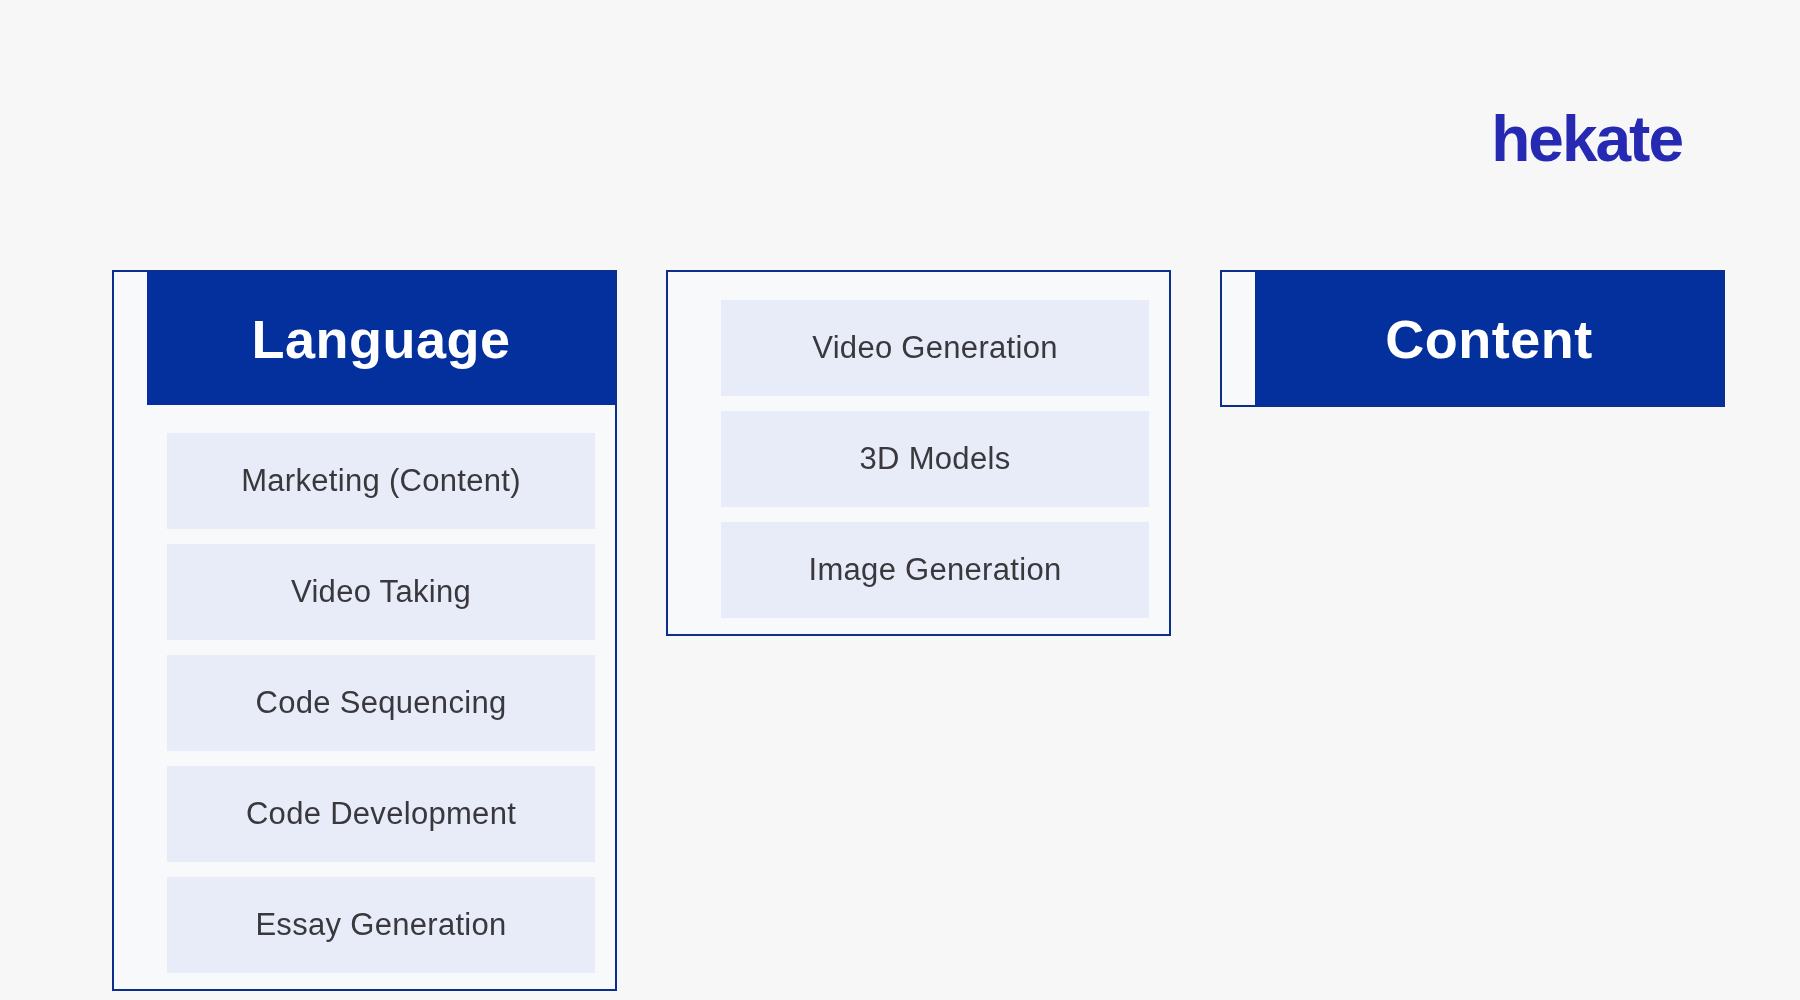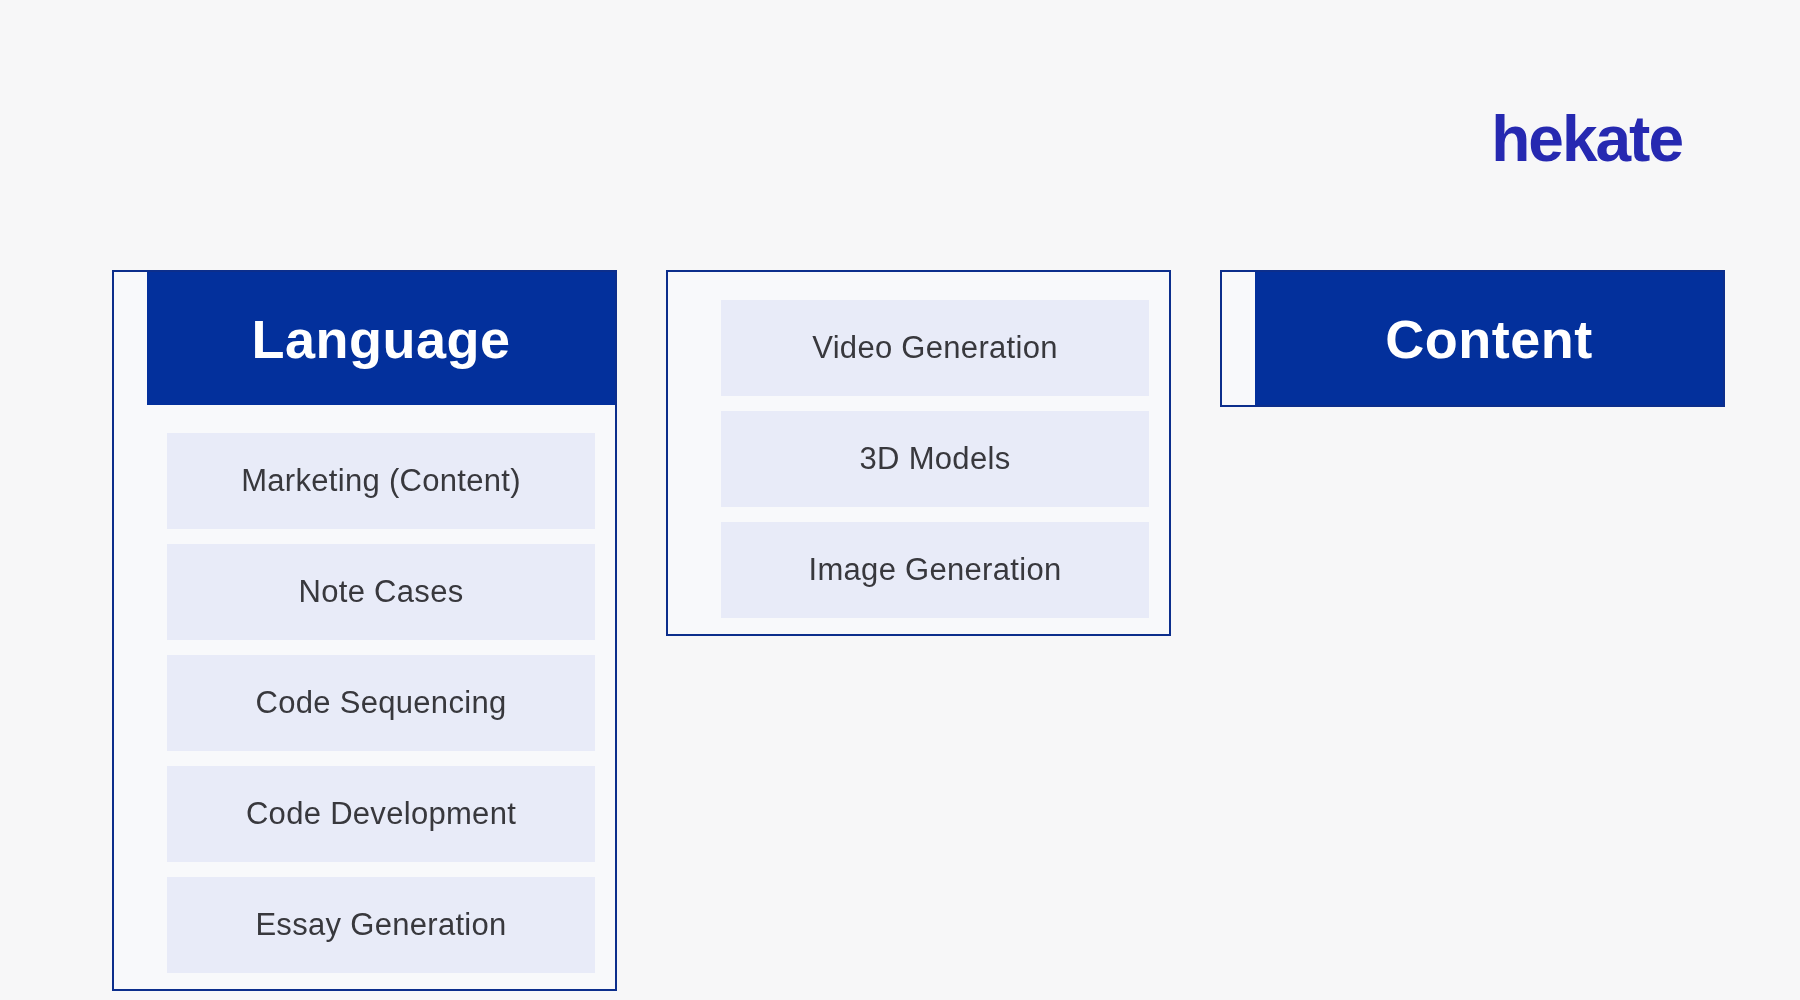--- a/index.html
+++ b/index.html
@@ -77,21 +77,21 @@
   <div class="logo">hekate</div>
 
   <div class="columns">
 
     <section class="column">
       <div class="col-header">
         <span>Language</span>
       </div>
       <div class="col-body">
           <div class="use-case">Marketing (Content)</div>
-          <div class="use-case">Note Cases</div>
+          <div class="use-case">Video Taking</div>
           <div class="use-case">Code Sequencing</div>
           <div class="use-case">Code Development</div>
           <div class="use-case">Essay Generation</div>
         </div>
     </section>
 
     <section class="column">
       <div class="col-body">
           <div class="use-case">Video Generation</div>
           <div class="use-case">3D Models</div>

